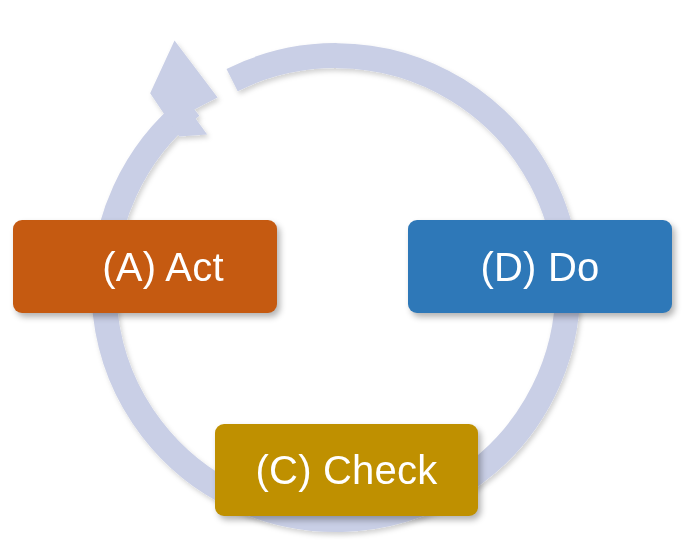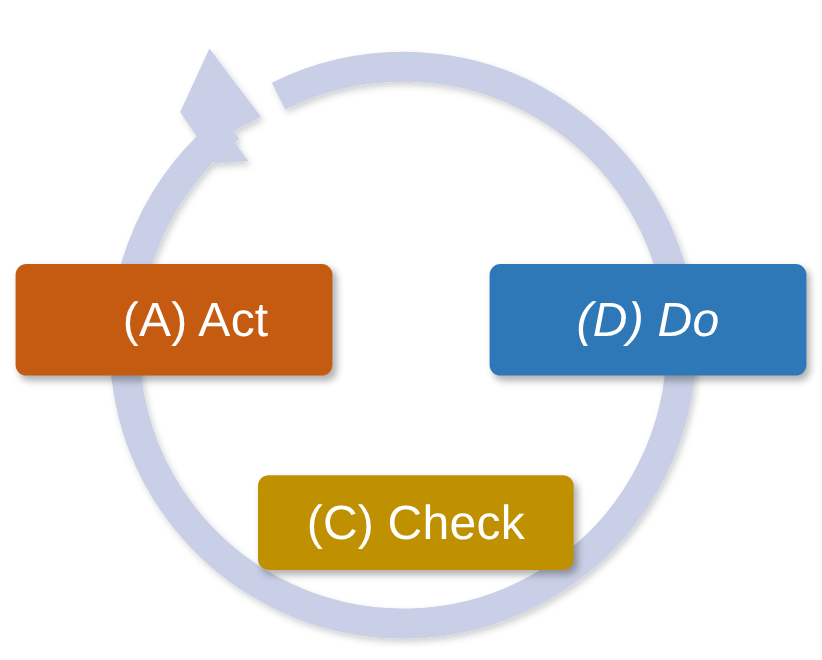--- a/index.html
+++ b/index.html
@@ -42,21 +42,21 @@
     font-weight: 400;
     line-height: 1;
     letter-spacing: 0.2px;
     white-space: nowrap;
     user-select: none;
   }
   
   #phase-plan  { left: 210px; top: 28px;  width: 260px; height: 91px; }
   #phase-do    { left: 408px; top: 220px; width: 264px; height: 93px; }
   #phase-act   { left: 13px;  top: 220px; width: 264px; height: 93px; padding-left: 36px; }
-  #phase-check { left: 215px; top: 396px; width: 263px; height: 79px; }
+  #phase-check { left: 215px; top: 424px; width: 263px; height: 92px; }
 </style>
 </head>
 <body>
 
 <div id="diagram-canvas" style="background: rgb(255, 255, 255);">
 
   <svg id="cycle-ring-svg" viewBox="0 0 685 550" aria-hidden="true">
     <defs>
       <filter id="ring-shadow" x="-20%" y="-20%" width="140%" height="140%">
         <feDropShadow dx="2" dy="3" stdDeviation="2.5" flood-color="#000000" flood-opacity="0.18"></feDropShadow>
@@ -65,21 +65,21 @@
     <g filter="url(#ring-shadow)">
 
       <path id="ring-arc" d="M 232.1 80.1
                A 232 232 0 1 1 191.6 105.9" fill="none" stroke="#C9CFE6" stroke-width="25" stroke-linecap="butt"></path>
 
       <polygon id="ring-arrowhead" points="170,45 209,105 181,117 196,141 168,141 142,96" fill="#C9CFE6" transform="translate(8,-5) rotate(-4 175 95)"></polygon>
     </g>
   </svg>
 
 
-  <div class="phase-box" id="phase-do" style="background:#2E78B8;font-style:italic;">
+  <div class="phase-box" id="phase-do" style="background:#2E78B8;">
     <span class="phase-label" style="color: rgb(255, 255, 255);">(D) Do</span>
   </div>
 
   <div class="phase-box" id="phase-check" style="background:#BF9000;">
     <span class="phase-label" style="color: rgb(255, 255, 255);">(C) Check</span>
   </div>
 
   <div class="phase-box" id="phase-act" style="background:#C55A11;">
     <span class="phase-label" style="color: rgb(255, 255, 255);">(A) Act</span>
   </div>

